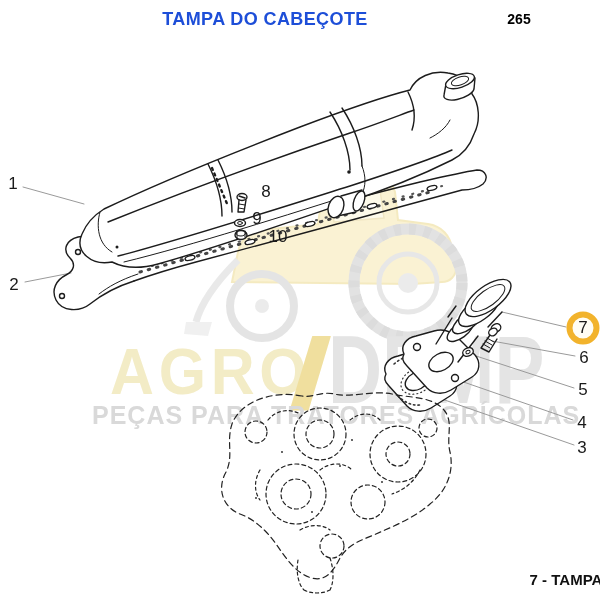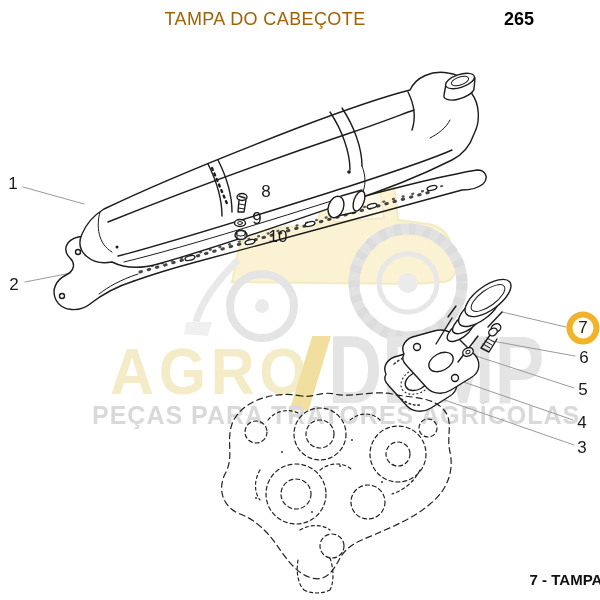--- a/index.html
+++ b/index.html
@@ -2,25 +2,25 @@
 <html><head>
 <meta charset="utf-8">
 <style>
   html,body { margin:0; padding:0; background:#fff; }
   .page {
     position:relative; width:600px; height:600px; background:#ffffff;
     font-family:"Liberation Sans", sans-serif; overflow:hidden;
   }
   .title {
     position:absolute; left:265px; top:19px; transform:translate(-50%,-50%);
-    font-size:18px; font-weight:normal; letter-spacing:0.4px; color:#a16207; white-space:nowrap; z-index:5;
+    font-size:18px; font-weight:bold; letter-spacing:0.4px; color:#1d4ed8; white-space:nowrap; z-index:5;
   }
   .pageno {
     position:absolute; left:519px; top:19px; transform:translate(-50%,-50%);
-    font-size:18px; font-weight:bold; color:#000; z-index:5;
+    font-size:14px; font-weight:bold; color:#000; z-index:5;
   }
   .svg-layer { position:absolute; left:0; top:0; z-index:2; }
   .bg-layer  { position:absolute; left:0; top:0; z-index:0; }
   .wm-text { position:absolute; left:0; top:4px; width:583px; height:600px; z-index:1; pointer-events:none; }
   .wm-agro {
     position:absolute; left:110px; top:336px; font-size:64px; font-weight:bold; line-height:1;
     letter-spacing:5px; color:#f3ecc6; transform:scaleX(0.95); transform-origin:left top; white-space:nowrap;
   }
   .wm-slash {
     position:absolute; left:288px; top:320px; font-size:100px; font-weight:bold; line-height:1;

